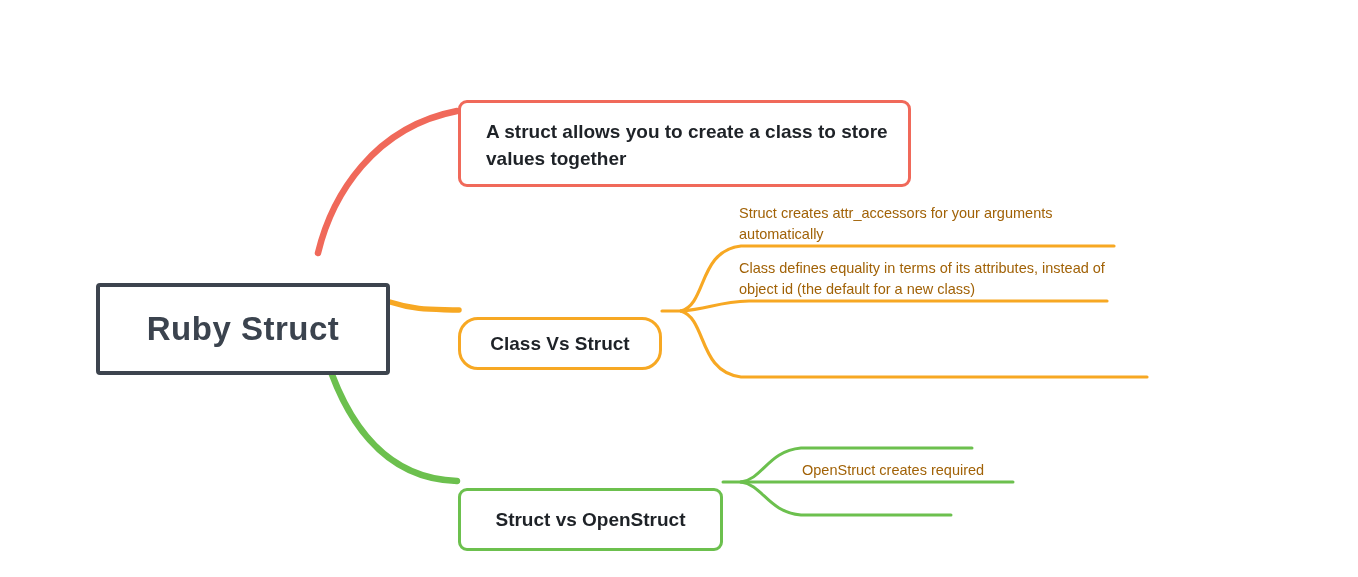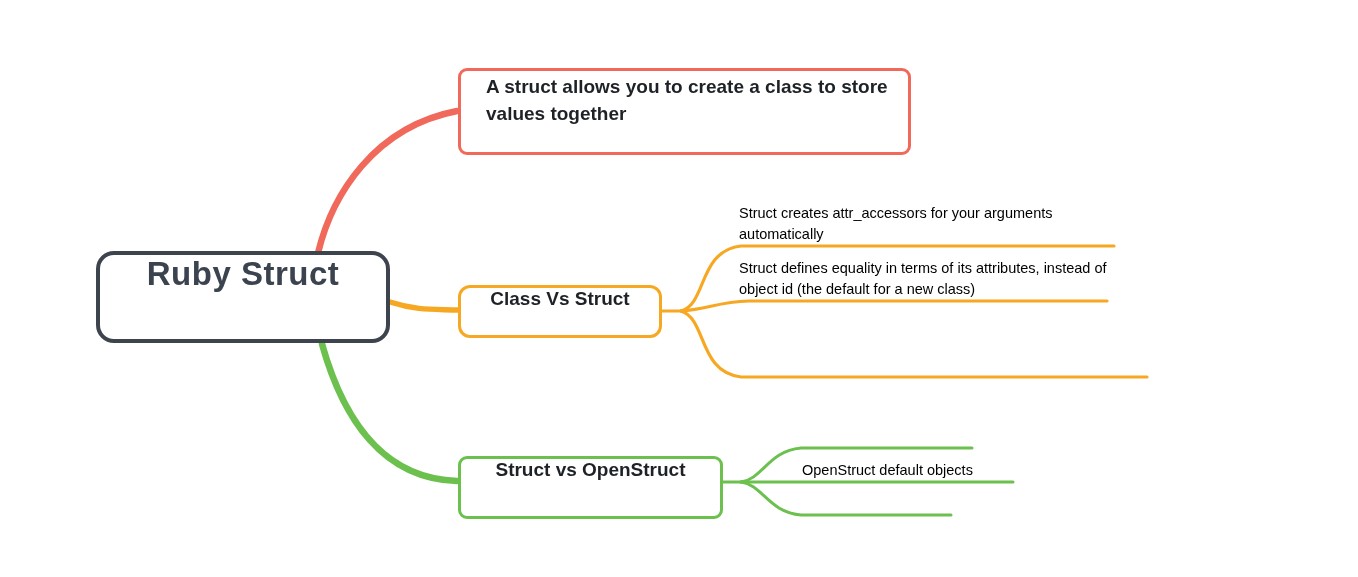--- a/index.html
+++ b/index.html
@@ -18,26 +18,28 @@
     height: 577px;
     z-index: 0;
   }
   .node {
     position: absolute;
     box-sizing: border-box;
     background: #ffffff;
     border-style: solid;
     z-index: 1;
     display: flex;
+    align-items: center;
+    margin-top: 32px;
   }
   .node-root {
     left: 96px; top: 251px;
     width: 294px; height: 92px;
     border-width: 4px;
-    border-radius: 18px;
+    border-radius: 4px;
     justify-content: center;
     font-size: 33px;
     font-weight: bold;
     color: #3b434e;
     letter-spacing: 0.5px;
   }
   .node-def {
     left: 458px; top: 68px;
     width: 453px; height: 87px;
     border-width: 3px;
@@ -45,41 +47,41 @@
     font-size: 19px;
     font-weight: bold;
     color: #1e2227;
     line-height: 27px;
     padding: 2px 6px 0 25px;
   }
   .node-class {
     left: 458px; top: 285px;
     width: 204px; height: 53px;
     border-width: 3px;
-    border-radius: 12px;
+    border-radius: 20px;
     justify-content: center;
     font-size: 19px;
     font-weight: bold;
     color: #1e2227;
   }
   .node-open {
     left: 458px; top: 456px;
     width: 265px; height: 63px;
     border-width: 3px;
     border-radius: 9px;
     justify-content: center;
     font-size: 19px;
     font-weight: bold;
     color: #1e2227;
   }
   .leaf {
     position: absolute;
     z-index: 1;
     font-size: 14.5px;
-    color: #000000;
+    color: #a16207;
     line-height: 21px;
     background: transparent;
   }
   .leaf-y { left: 739px; width: 392px; }
   .leaf-y1 { top: 203px; }
   .leaf-y2 { top: 258px; }
   .leaf-y3 { top: 314px; }
   .leaf-g { left: 802px; width: 260px; white-space: nowrap; }
   .leaf-g1 { top: 426px; }
   .leaf-g2 { top: 460px; }
@@ -115,17 +117,17 @@
 
   <div class="node node-class" style="border-color: rgb(247, 168, 35);">
     <span>Class Vs Struct</span>
   </div>
 
   <div class="node node-open" style="border-color: rgb(108, 192, 78);">
     <span>Struct vs OpenStruct</span>
   </div>
 
   <div class="leaf leaf-y leaf-y1">Struct creates attr_accessors for your arguments automatically</div>
-  <div class="leaf leaf-y leaf-y2">Struct defines equality in terms of its attributes, instead of object id (the default for a new class)</div>
+  <div class="leaf leaf-y leaf-y2">Class defines equality in terms of its attributes, instead of object id (the default for a new class)</div>
 
-  <div class="leaf leaf-g leaf-g2">OpenStruct default objects</div>
+  <div class="leaf leaf-g leaf-g2">OpenStruct creates required</div>
 
 </div>
 
 </body></html>

